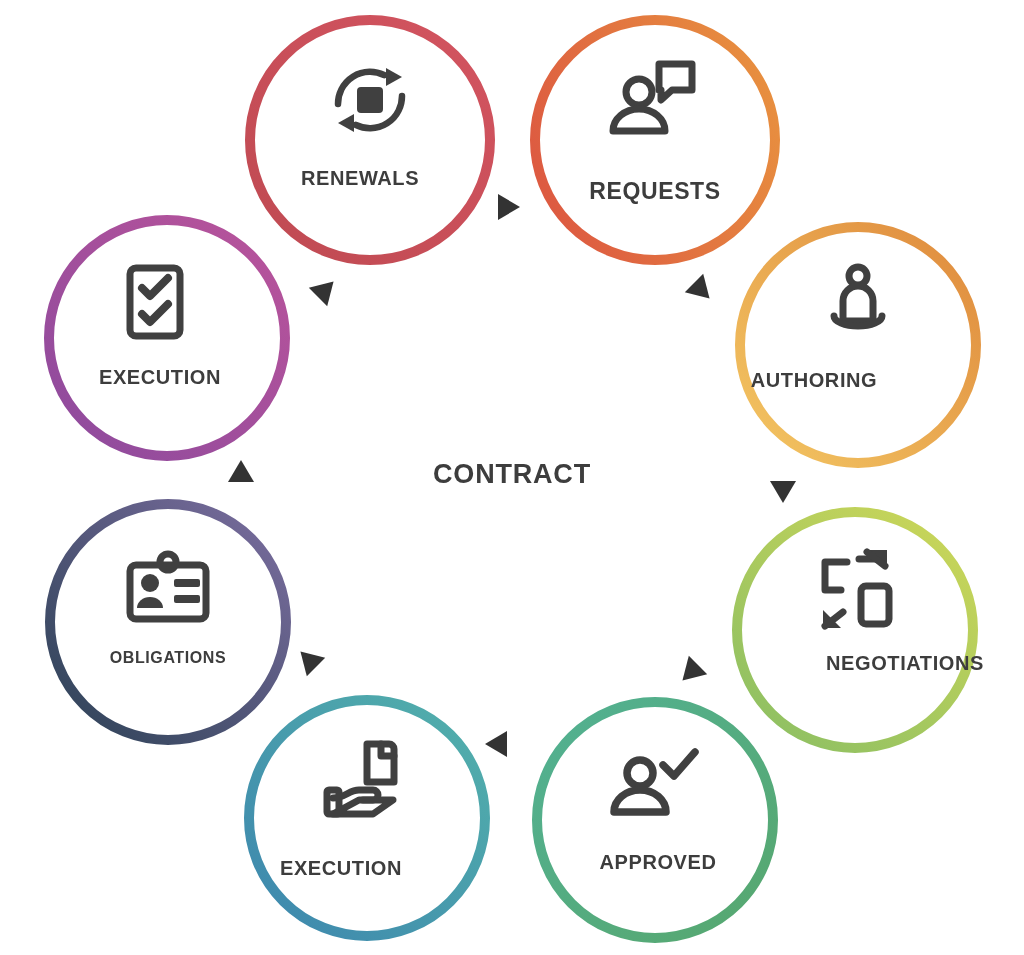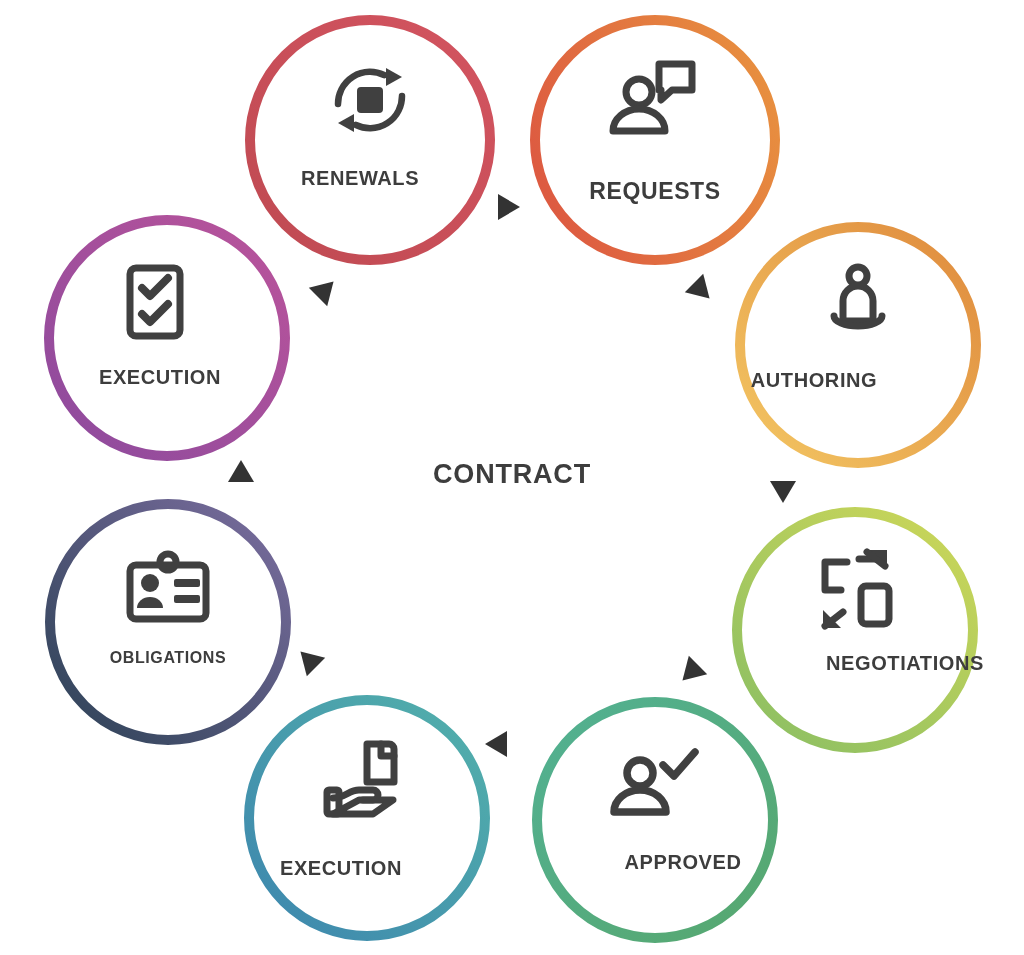--- a/index.html
+++ b/index.html
@@ -169,21 +169,21 @@
       <polygon points="0,-13 22,0 0,13" transform="translate(316,667) rotate(225)"></polygon>
       <polygon points="0,-13 22,0 0,13" transform="translate(241,482) rotate(270)"></polygon>
       <polygon points="0,-13 22,0 0,13" transform="translate(318,297) rotate(315)"></polygon>
     </g>
   </svg>
 
   <div class="node-label" style="left:360px;top:178px;font-size:20px;">RENEWALS</div>
   <div class="node-label" style="left:655px;top:191px;font-size:23px;">REQUESTS</div>
   <div class="node-label" style="left:814px;top:380px;font-size:20px;">AUTHORING</div>
   <div class="node-label" style="left:905px;top:663px;font-size:20px;">NEGOTIATIONS</div>
-  <div class="node-label" style="left:683px;top:862px;font-size:20px;">APPROVED</div>
+  <div class="node-label" style="left:658px;top:862px;font-size:20px;">APPROVED</div>
   <div class="node-label" style="left:341px;top:868px;font-size:20px;">EXECUTION</div>
   <div class="node-label" style="left:168px;top:658px;font-size:16px;">OBLIGATIONS</div>
   <div class="node-label" style="left:160px;top:377px;font-size:20px;">EXECUTION</div>
 
   <div class="center-title">
     <div>CONTRACT</div>
   </div>
 
 </div>
 

